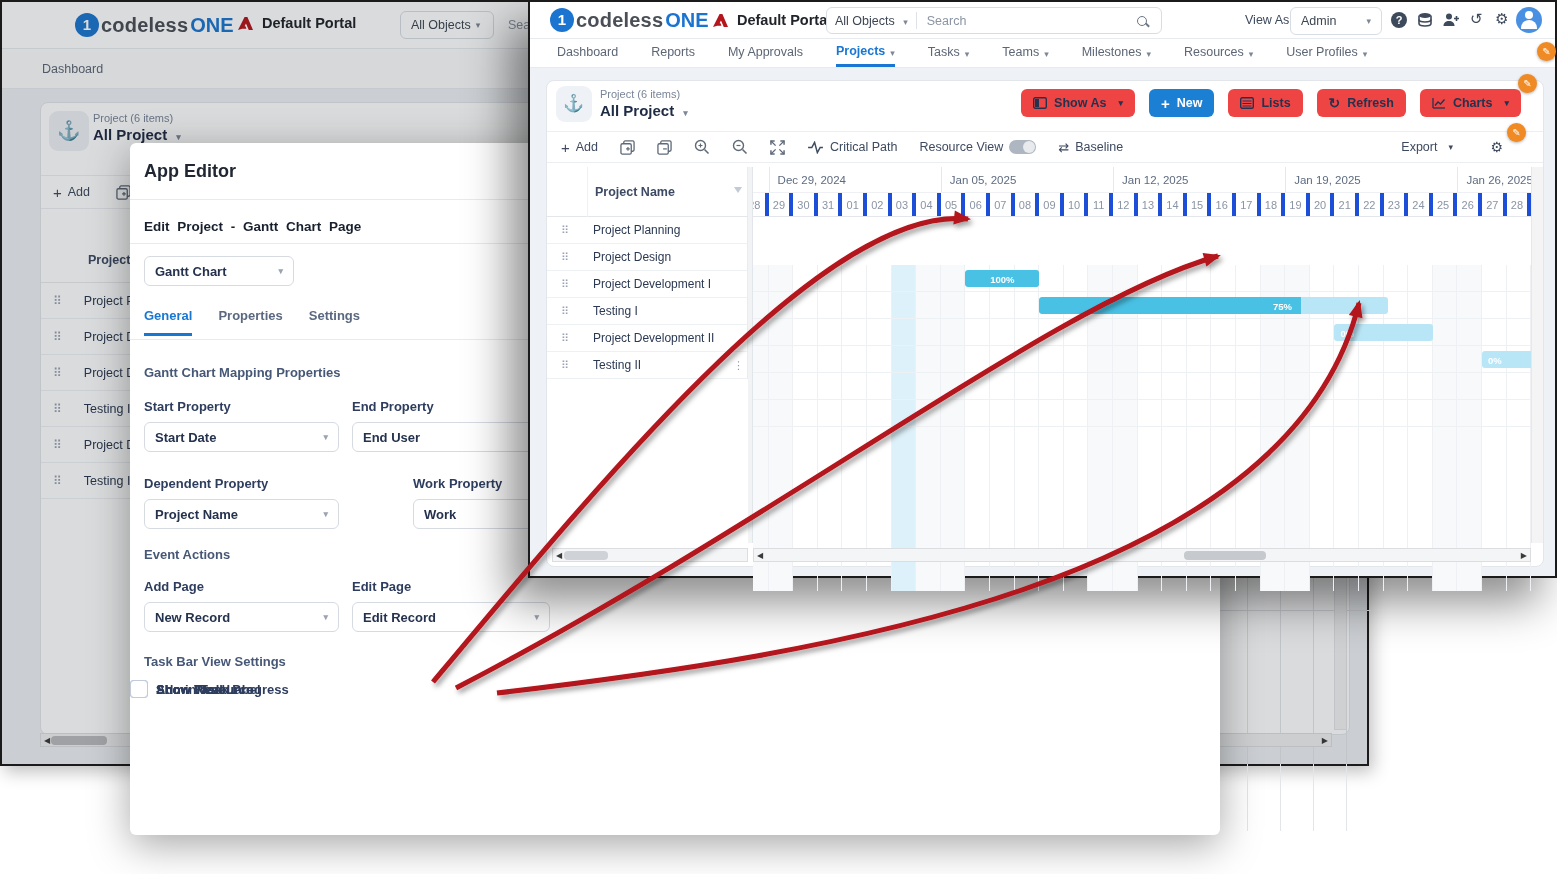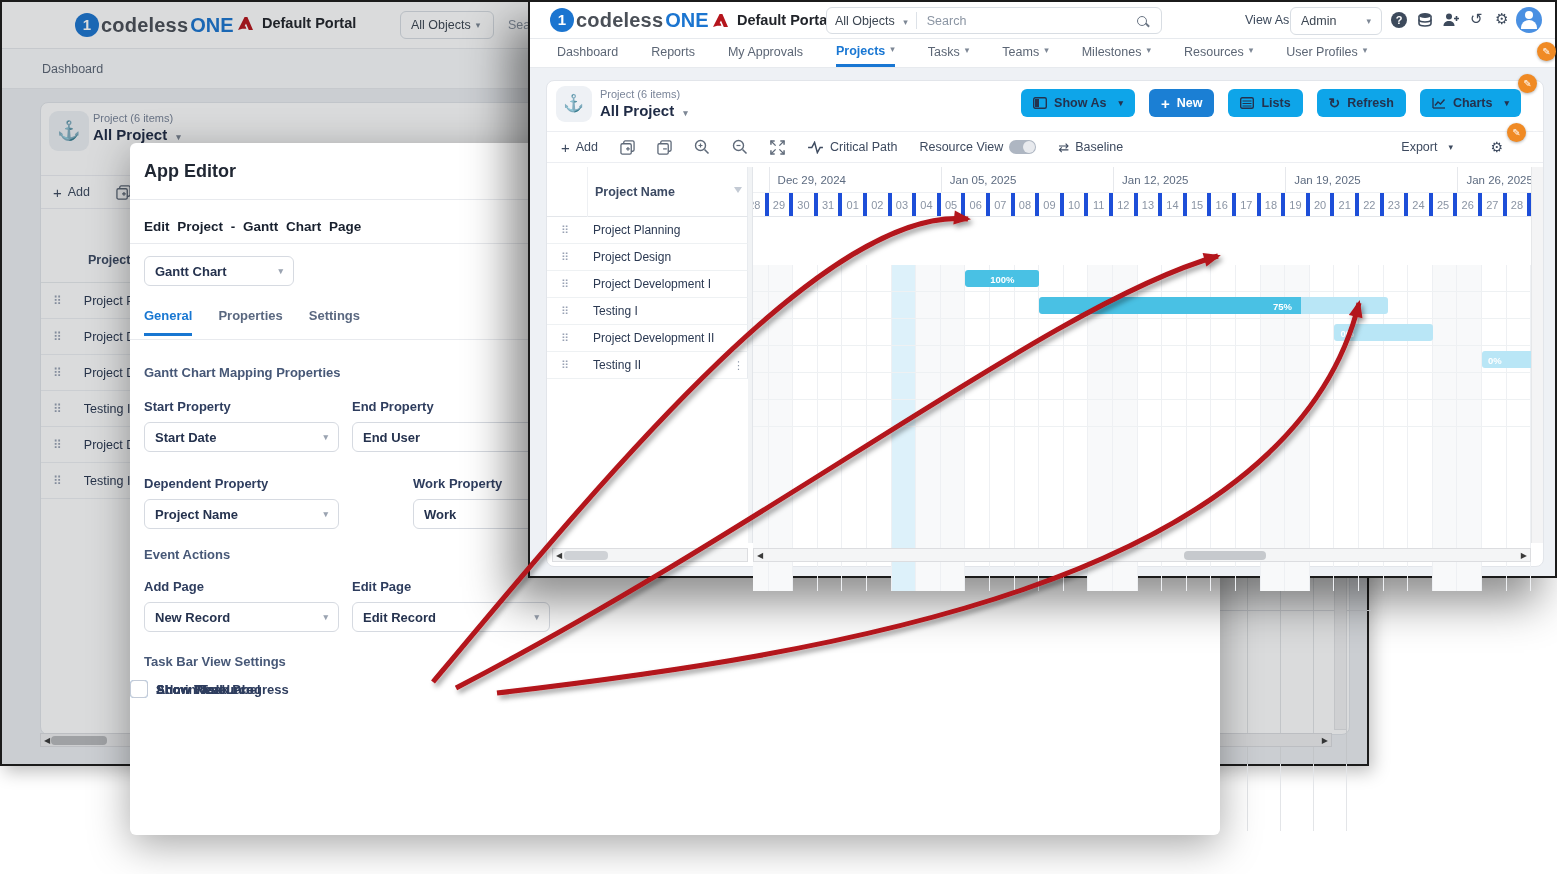--- a/index.html
+++ b/index.html
@@ -17,21 +17,21 @@
   
   #bg-window { position:absolute; left:0; top:105; width:1369px; height:766px; border:2px solid #1b1b1b; background:#eef0f3; box-shadow:4px 6px 16px rgba(0,0,0,.25); }
   #bg-header { position:absolute; left:0; top:0; width:100%; height:47px; background:#fff; border-bottom:1px solid #e7eaee; }
   #bg-nav { position:absolute; left:0; top:47px; width:100%; height:40px; background:#fbfcfd; border-bottom:1px solid #e7eaee; display:flex; align-items:center; padding-left:40px; }
   .brand { display:flex; align-items:center; gap:2px; }
   .brand-mark { width:24px; height:24px; border-radius:50%; background:#1b75d0; color:#fff; font-weight:bold; font-size:15px; text-align:center; line-height:24px; }
   .brand-codeless { font-size:20px; font-weight:bold; color:#4a4f57; letter-spacing:.2px; }
   .brand-one { font-size:20px; font-weight:bold; color:#1b75d0; }
   .portal { display:flex; align-items:center; gap:8px; font-size:14.5px; font-weight:bold; color:#21242a; }
   .scope-box { display:flex; align-items:center; border:1px solid #d8dde3; border-radius:6px; height:28px; padding:0 10px; font-size:12.5px; color:#3c4652; background:#fff; }
-  .nav-item { font-size:12.5px; color:#5c6675; margin-right:38px; display:flex; align-items:flex-start; padding:6px 0; }
+  .nav-item { font-size:12.5px; color:#5c6675; margin-right:38px; display:flex; align-items:flex-end; padding:6px 0; }
   .nav-item.active .nav-label { color:#1977d3; font-weight:bold; }
   .nav-item.active { border-bottom:3px solid #1977d3; }
 
   #bg-card { position:absolute; left:38px; top:100px; width:1310px; height:633px; background:#fff; border:1px solid #e2e5ea; border-radius:8px; }
   .anchor-box { width:40px; height:40px; background:#eef1f5; border-radius:9px; color:#2b3a55; font-size:19px; text-align:center; line-height:40px; }
   .coll-label { font-size:11px; color:#7a8599; }
   .view-title { font-size:15px; font-weight:bold; color:#1f2b45; }
   #bg-toolbar { position:absolute; left:0; top:72px; width:100%; height:34px; border-top:1px solid #eceef2; border-bottom:1px solid #eceef2; display:flex; align-items:center; padding-left:12px; gap:26px; }
   .tb-item { font-size:12.5px; color:#3d4a5f; display:flex; align-items:center; gap:6px; }
   #bg-table-head { position:absolute; left:0; top:135px; width:210px; height:45px; border-bottom:1px solid #e8ebee; border-right:1px solid #e8ebee; font-size:12.5px; font-weight:bold; color:#3c4a63; display:flex; align-items:center; padding-left:47px; }
@@ -64,21 +64,21 @@
   .opt-label { font-size:13px; font-weight:bold; color:#2e3d5e; }
 
   
   #fg-window { position:absolute; left:528px; top:0; width:1029px; height:578px; border:2px solid #1b1b1b; background:#fff; box-shadow:-18px 24px 42px rgba(0,0,0,.45); z-index:40; }
   #fg-header { position:absolute; left:0; top:0; width:100%; height:37px; background:#fff; border-bottom:1px solid #e7eaee; }
   #fg-search { position:absolute; left:296px; top:5px; width:336px; height:27px; border:1px solid #d8dde3; border-radius:6px; background:#fff; display:flex; align-items:center; font-size:12.5px; color:#3c4652; }
   #fg-nav { position:absolute; left:0; top:37px; width:100%; height:29px; background:#fff; border-bottom:1px solid #e7eaee; display:flex; align-items:center; padding-left:27px; }
   #fg-nav .nav-item { margin-right:33px; font-size:12.5px; padding:4px 0 6px; }
   #fg-content { position:absolute; left:0; top:66px; width:1025px; height:508px; background:#eef1f5; }
   #fg-card { position:absolute; left:16px; top:12px; width:998px; height:487px; background:#fff; border:1px solid #e2e5ea; border-radius:8px; }
-  .pill-btn { height:28px; border-radius:6px; background:#0ea5e9; color:#24324e; font-size:12.5px; font-weight:bold; display:flex; align-items:center; gap:7px; padding:0 12px; }
+  .pill-btn { height:28px; border-radius:6px; background:#ef4444; color:#24324e; font-size:12.5px; font-weight:bold; display:flex; align-items:center; gap:7px; padding:0 12px; }
   .pill-btn.primary { background:#1b7fd4; color:#fff; }
   #fg-toolbar { position:absolute; left:0; top:50px; width:100%; height:32px; border-top:1px solid #eceef2; border-bottom:1px solid #eceef2; display:flex; align-items:center; padding-left:14px; gap:22px; }
   .toggle { width:27px; height:14px; border-radius:7px; background:#aeb6c2; position:relative; }
   .toggle .knob { position:absolute; right:1px; top:1px; width:12px; height:12px; border-radius:50%; background:#e8eaee; }
 
   
   #fg-grid { position:absolute; left:0; top:86px; width:996px; height:376px; }
   #name-head { position:absolute; left:0; top:0; width:201px; height:50px; border-bottom:1px solid #e3e6ea; border-right:1px solid #e8ebef; font-size:12.5px; font-weight:bold; color:#3c4a63; display:flex; align-items:center; padding-left:48px; }
   #handle-col-line { position:absolute; left:40px; top:0; width:1px; height:50px; background:#eef0f3; }
   .funnel { position:absolute; right:5px; top:20px; width:0; height:0; border-left:4px solid transparent; border-right:4px solid transparent; border-top:6px solid #c3cad4; }

